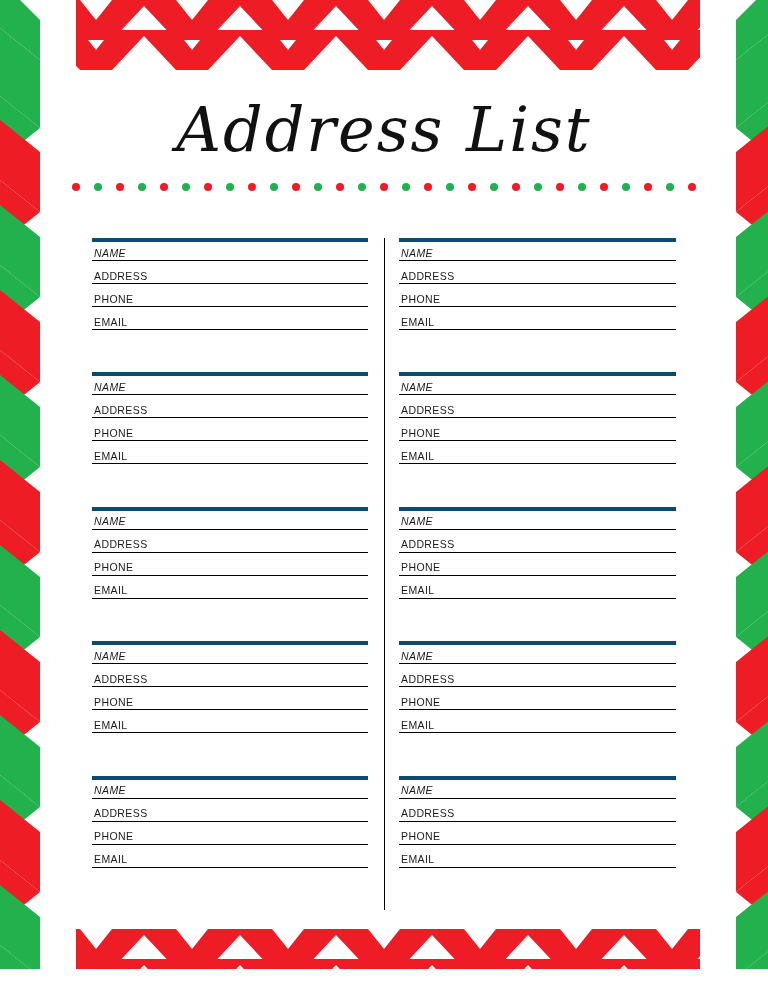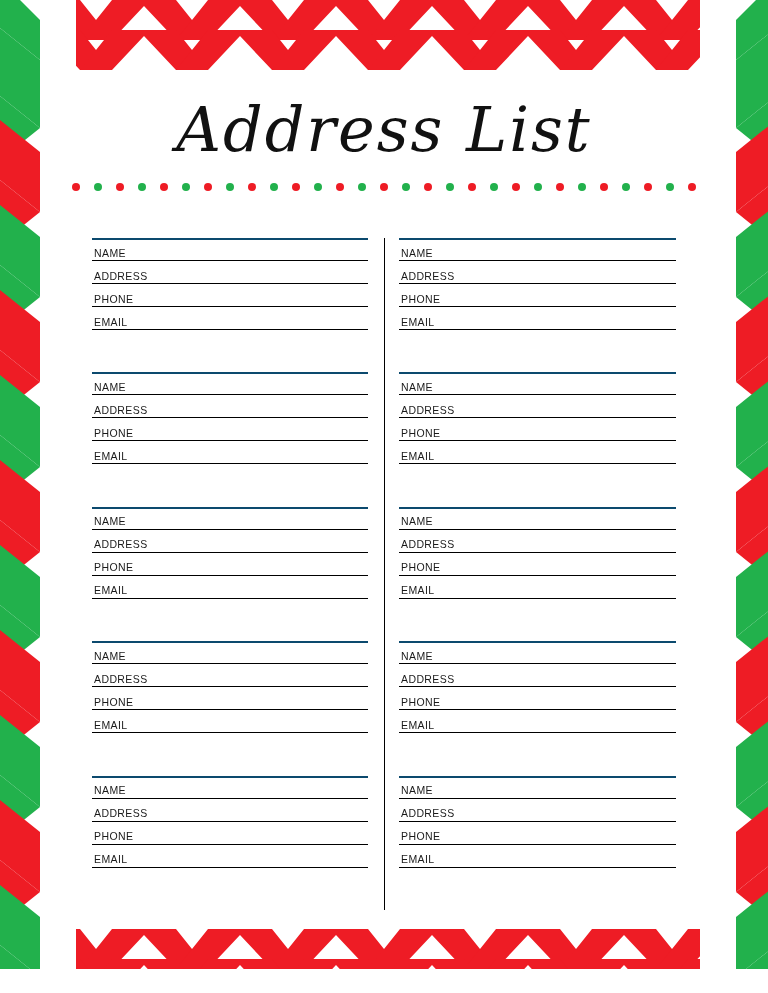--- a/index.html
+++ b/index.html
@@ -128,21 +128,22 @@
     left: 56px;
     right: 2px;
     bottom: 2px;
     height: 14px;
   }
   .spacer {
     height: 42px;
   }
   
   .field.first {
-    border-top: 2px solid #0c4a6e;
+    border-top: 4px solid #0c4a6e;
+    font-style: italic;
   }
 </style>
 </head>
 <body>
 
 <div id="page">
 
   <div class="border-layer">
 
     <svg class="chev-svg chev-top" width="768" height="76" viewBox="0 0 768 76">

